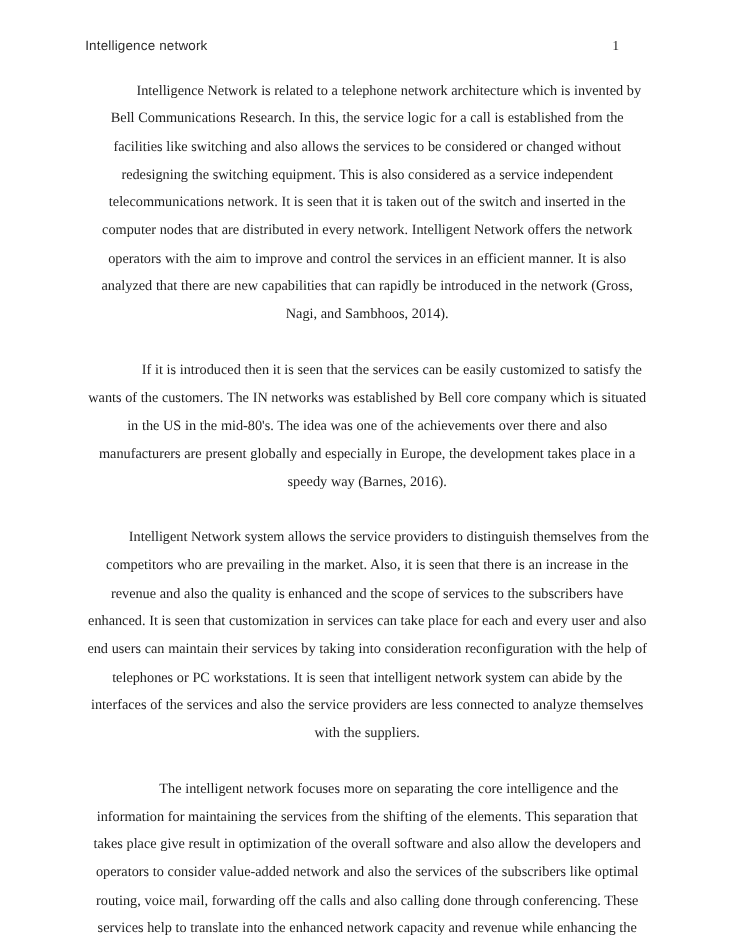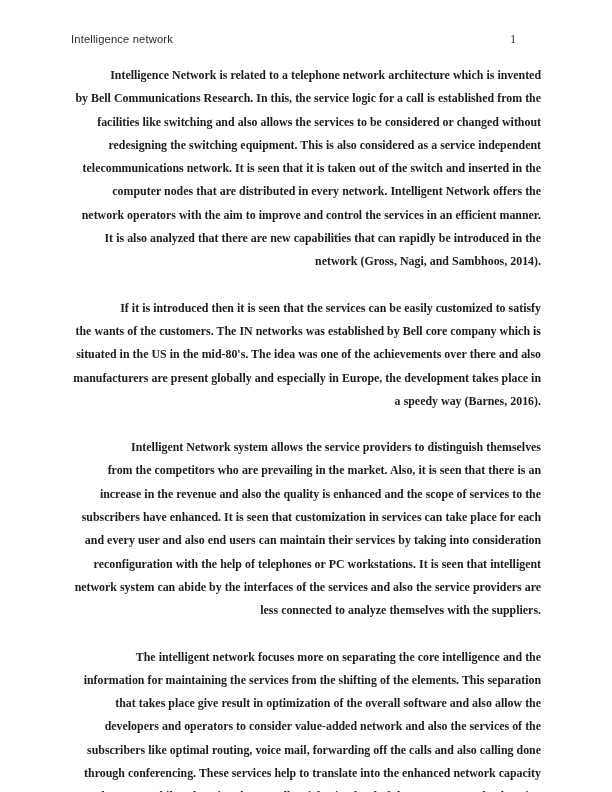--- a/index.html
+++ b/index.html
@@ -48,26 +48,25 @@
   
   .body-block {
     position: absolute;
     left: 71px;
     top: 64px;
     width: 470px;
   }
   .para {
     font-size: 11.9px;
     line-height: 23.3px;
-    text-align: right;
+    text-align: center;
     text-indent: 36px;
     margin: 0 0 23px 0;
     color: #1c1c1c;
     word-spacing: 0.1px;
-    font-weight: bold;
   }
   .para.lead-space {
     text-indent: 41px;
   }
   .para:last-child {
     margin-bottom: 0;
   }
 </style>
 </head>
 <body>

